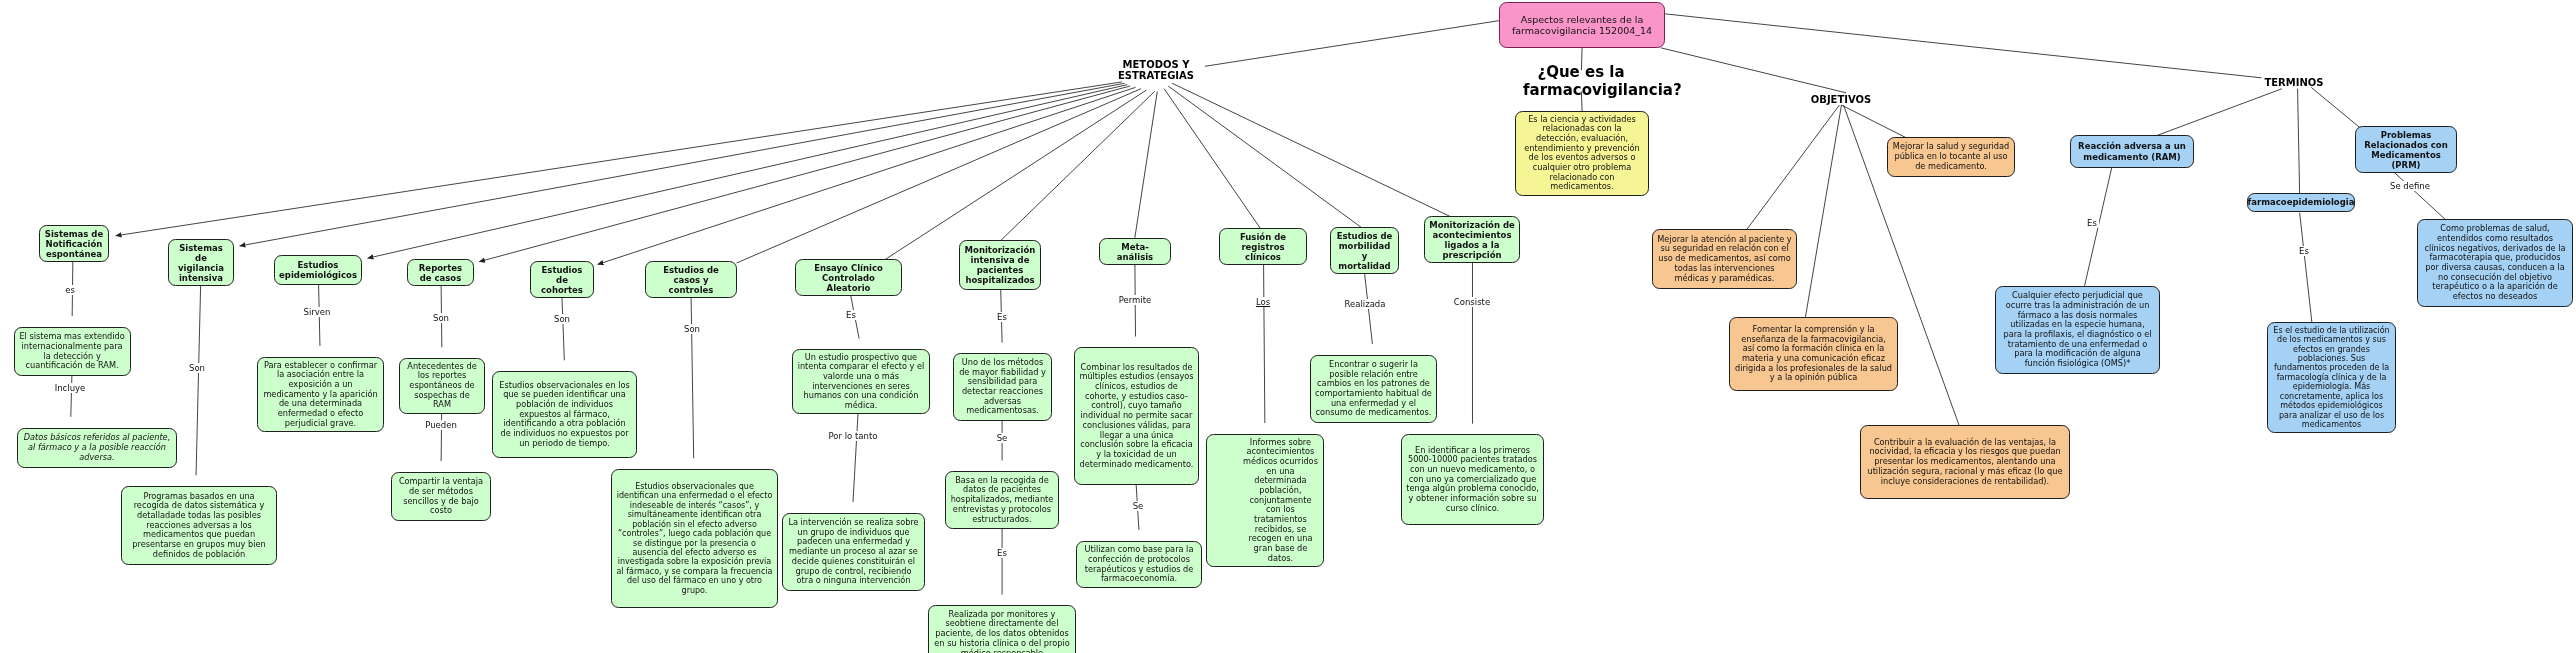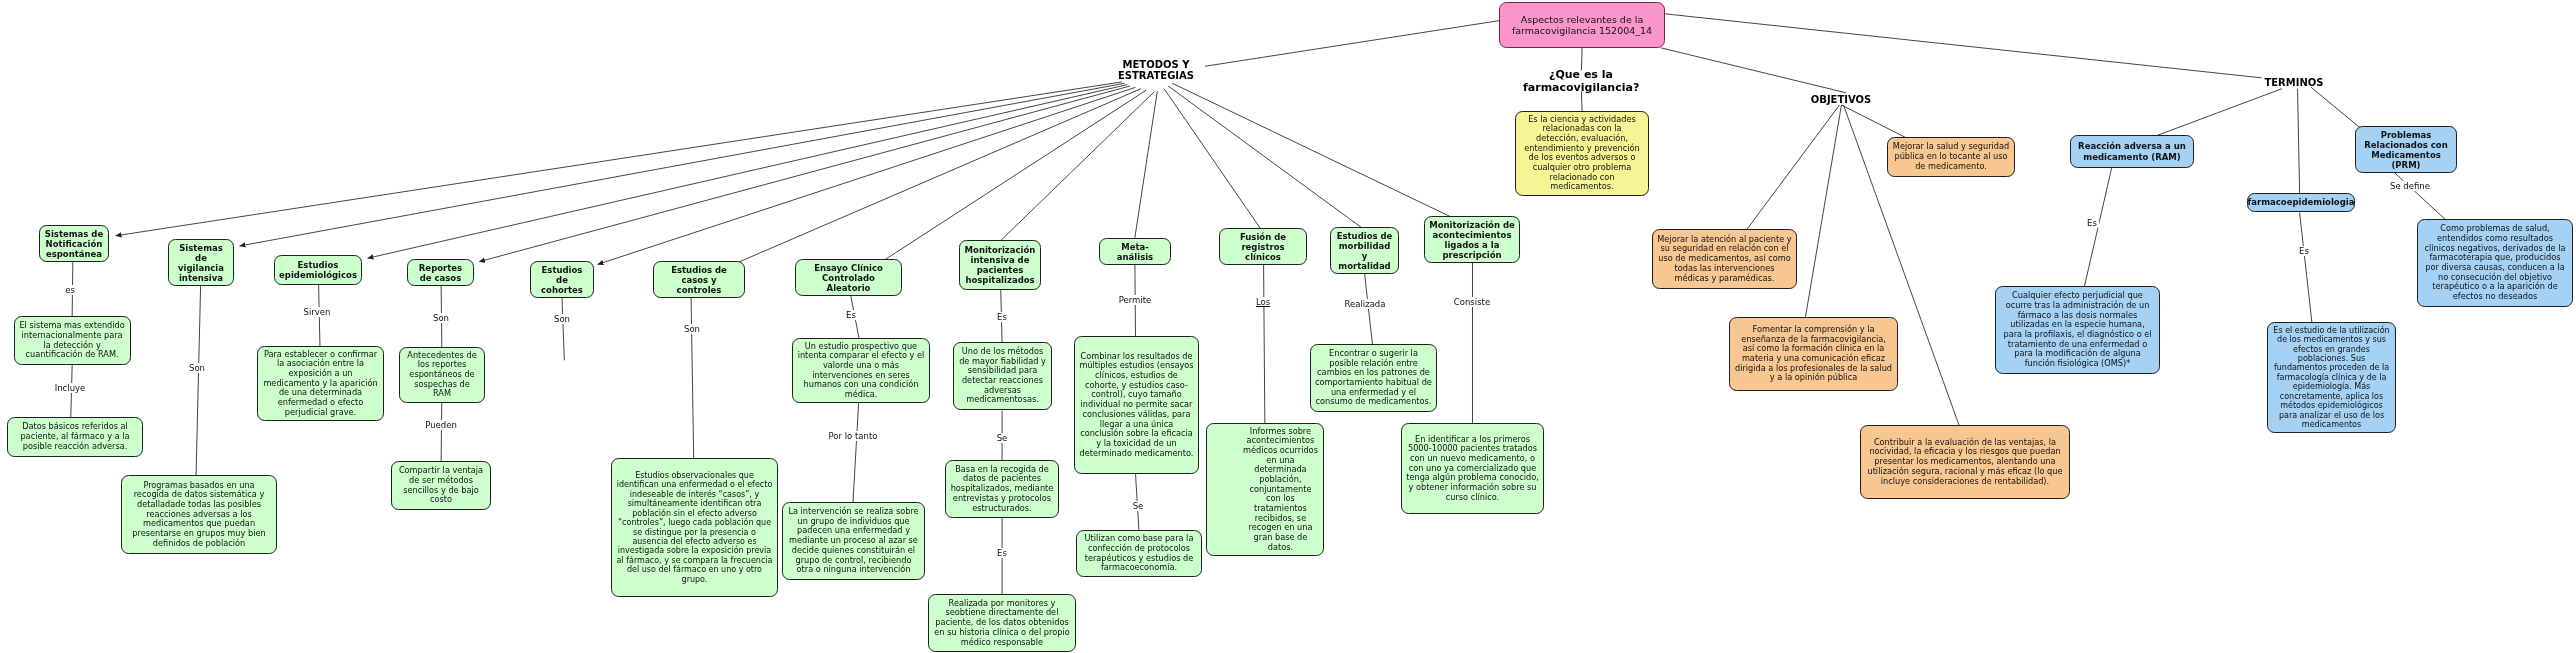--- a/index.html
+++ b/index.html
@@ -12,21 +12,21 @@
   #wires{position:absolute;left:0;top:0;z-index:0;}
   .cm-node{
     position:absolute;z-index:1;box-sizing:border-box;
     border:0.9px solid #1f1f1f;border-radius:7.5px;
     padding:2.7px 4.1px;text-align:center;
     font-size:8.2px;line-height:1.18;
     display:flex;align-items:center;justify-content:center;
     white-space:pre-line;
   }
   .green-h{background:var(--green);font-weight:bold;font-size:8.5px;}
-  .green-b{background:var(--green);}
+  .green-b{background:var(--green);margin-top:11px;}
   .yellow-b{background:var(--yellow);}
   .orange-b{background:var(--orange);}
   .blue-h{background:var(--blue);font-weight:bold;font-size:8.5px;}
   .blue-b{background:var(--blue);}
   .pink-h{background:var(--pink);font-weight:normal;font-size:9.5px;border-color:#7a1f4e;}
   .sect-label{
     position:absolute;z-index:1;transform:translate(-50%,-50%);
     font-weight:bold;font-size:10px;text-align:center;white-space:pre-line;
     background:transparent;color:#000;
   }
@@ -96,42 +96,43 @@
       <line x1="3375" y1="130" x2="3378" y2="284"></line>
       <line x1="3395" y1="128" x2="3470" y2="190"></line>
       <line x1="3102" y1="246" x2="3062" y2="420"></line>
       <line x1="3378" y1="312" x2="3396" y2="473"></line>
       <line x1="3490" y1="228" x2="3592" y2="322"></line>
     </g>
   </svg>
 
   <div class="cm-node pink-h" style="left:1499px;top:2px;width:166px;min-height:46px;">Aspectos relevantes de la farmacovigilancia 152004_14</div>
   <div class="sect-label" style="left:1156px;top:70px;width:95px;">METODOS Y ESTRATEGIAS</div>
-  <div class="sect-label" style="left:1581px;top:81px;width:116px;font-size:11px;">¿Que es la farmacovigilancia?</div>
+  <div class="sect-label" style="left:1581px;top:81px;width:116px;font-size:15px;">¿Que es la farmacovigilancia?</div>
   <div class="sect-label" style="left:1841px;top:99px;">OBJETIVOS</div>
   <div class="sect-label" style="left:2294px;top:82px;">TERMINOS</div>
   <div class="cm-node yellow-b" style="left:1515px;top:111px;width:134px;min-height:76px;">Es la ciencia y actividades relacionadas con la detección, evaluación, entendimiento y prevención de los eventos adversos o cualquier otro problema relacionado con medicamentos.</div>
 
   <div class="cm-node green-h" style="left:39px;top:225px;width:70px;min-height:36px;">Sistemas de Notificación espontánea</div>
   <div class="cm-node green-b" style="left:13.6px;top:316px;width:117px;min-height:49px;">El sistema mas extendido internacionalmente para la detección y cuantificación de RAM.</div>
-  <div class="cm-node green-b" style="left:7px;top:417px;width:136px;min-height:40px;">Datos básicos referidos al paciente, al fármaco y a la posible reacción adversa.</div>
+  <div class="cm-node green-b" style="left:17px;top:417px;width:160px;min-height:40px;font-style:italic;">Datos básicos referidos al paciente, al fármaco y a la posible reacción adversa.</div>
 
   <div class="cm-node green-h" style="left:168px;top:239px;width:66px;min-height:38px;">Sistemas de vigilancia intensiva</div>
   <div class="cm-node green-b" style="left:121px;top:475px;width:156px;min-height:79px;">Programas basados en una recogida de datos sistemática y detalladade todas las posibles reacciones adversas a los medicamentos que puedan presentarse en grupos muy bien definidos de población</div>
 
   <div class="cm-node green-h" style="left:274px;top:255px;width:88px;min-height:30px;">Estudios epidemiológicos</div>
   <div class="cm-node green-b" style="left:257px;top:346px;width:127px;min-height:69px;">Para establecer o confirmar la asociación entre la exposición a un medicamento y la aparición de una determinada enfermedad o efecto perjudicial grave.</div>
 
   <div class="cm-node green-h" style="left:407px;top:259px;width:67px;min-height:26px;">Reportes de casos</div>
   <div class="cm-node green-b" style="left:399px;top:347px;width:86px;min-height:49px;">Antecedentes de los reportes espontáneos de sospechas de RAM</div>
   <div class="cm-node green-b" style="left:391px;top:461px;width:100px;min-height:49px;">Compartir la ventaja de ser métodos sencillos y de bajo costo</div>
 
   <div class="cm-node green-h" style="left:530px;top:261px;width:64px;min-height:27px;">Estudios de cohortes</div>
+  <div class="cm-node green-b" style="left:492px;top:360px;width:145px;min-height:87px;">Estudios observacionales en los que se pueden identificar una población de individuos expuestos al fármaco, identificando a otra población de individuos no expuestos por un periodo de tiempo.</div>
 
-  <div class="cm-node green-h" style="left:645px;top:261px;width:92px;min-height:29px;margin-left:8px;">Estudios de casos y controles</div>
+  <div class="cm-node green-h" style="left:645px;top:261px;width:92px;min-height:29px;">Estudios de casos y controles</div>
   <div class="cm-node green-b" style="left:611px;top:458px;width:167px;min-height:139px;font-size:8px;">Estudios observacionales que identifican una enfermedad o el efecto indeseable de interés “casos”, y simultáneamente identifican otra población sin el efecto adverso “controles”, luego cada población que se distingue por la presencia o ausencia del efecto adverso es investigada sobre la exposición previa al fármaco, y se compara la frecuencia del uso del fármaco en uno y otro grupo.</div>
 
   <div class="cm-node green-h" style="left:795px;top:259px;width:107px;min-height:27px;">Ensayo Clínico Controlado Aleatorio</div>
   <div class="cm-node green-b" style="left:792px;top:338px;width:138px;min-height:56px;">Un estudio prospectivo que intenta comparar el efecto y el valorde una o más intervenciones en seres humanos con una condición médica.</div>
   <div class="cm-node green-b" style="left:782px;top:502px;width:143px;min-height:78px;">La intervención se realiza sobre un grupo de individuos que padecen una enfermedad y mediante un proceso al azar se decide quienes constituirán el grupo de control, recibiendo otra o ninguna intervención</div>
 
   <div class="cm-node green-h" style="left:959px;top:240px;width:82px;min-height:50px;">Monitorización intensiva de pacientes hospitalizados</div>
   <div class="cm-node green-b" style="left:953px;top:342px;width:99px;min-height:68px;">Uno de los métodos de mayor fiabilidad y sensibilidad para detectar reacciones adversas medicamentosas.</div>
   <div class="cm-node green-b" style="left:945px;top:460px;width:114px;min-height:58px;">Basa en la recogida de datos de pacientes hospitalizados, mediante entrevistas y protocolos estructurados.</div>
   <div class="cm-node green-b" style="left:928px;top:594px;width:148px;min-height:58px;">Realizada por monitores y seobtiene directamente del paciente, de los datos obtenidos en su historia clínica o del propio médico responsable</div>

